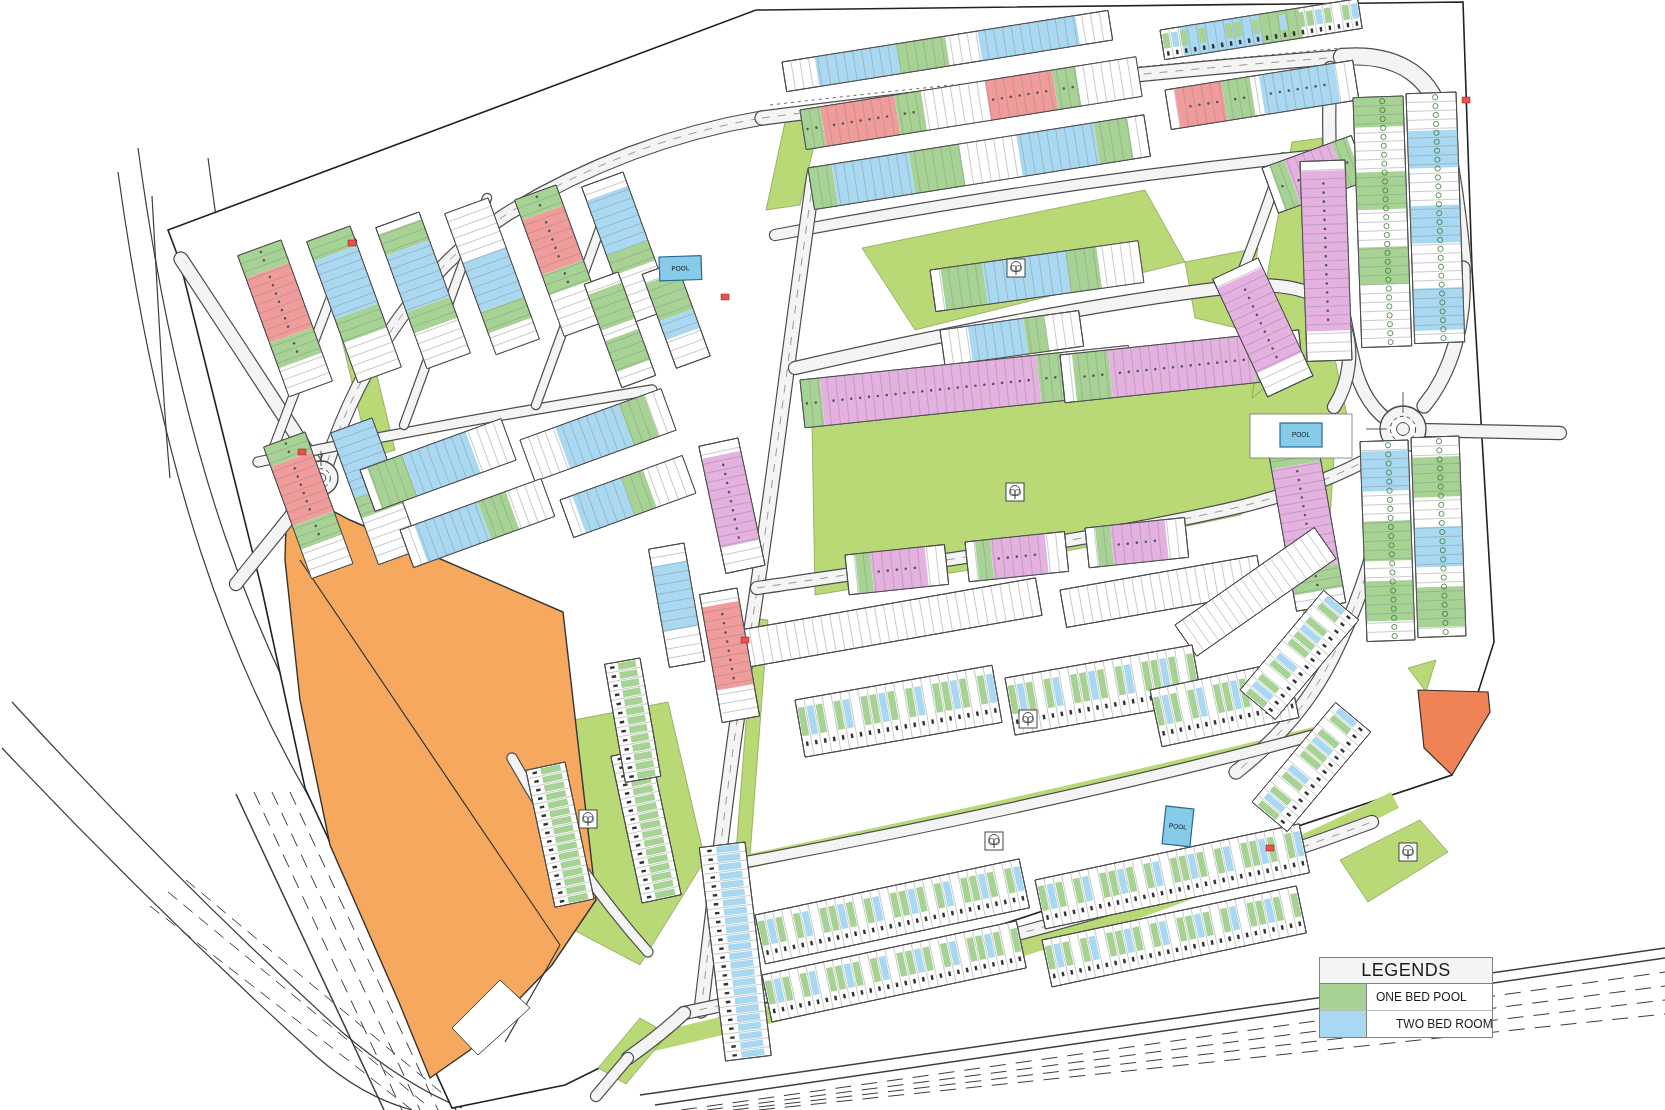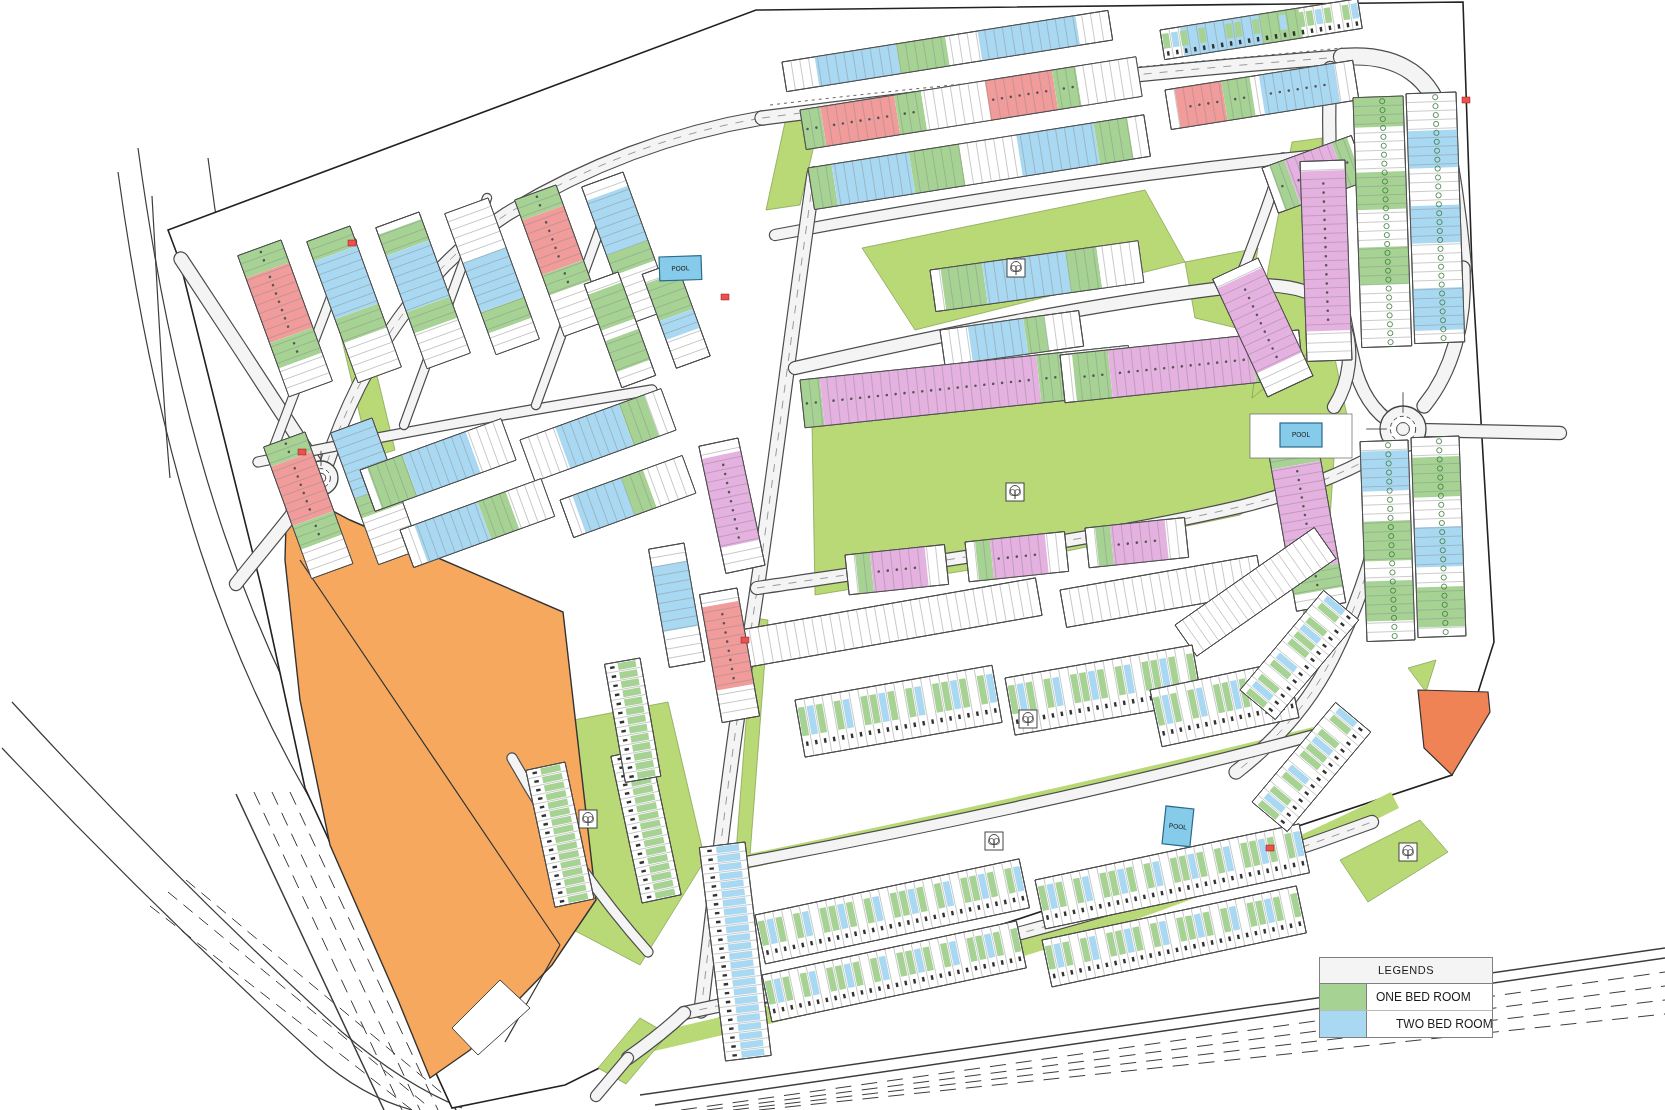--- a/index.html
+++ b/index.html
@@ -1,21 +1,21 @@
 <!DOCTYPE html>
 <html style="--one-bed-green: #a6d394; --two-bed-blue: #a9d9f2; --red-unit: #f29b9b; --violet-unit: #e5b1e0; --green-space: #b9d977; --orange-parcel: #f5a85e; --orange-parcel-2: #f08355; --pool-blue: #86cbe9; --road-fill: #f4f4f4; --outline: #444444; --red-mark: #ee4f4f;"><head>
 <meta charset="utf-8">
 <style>
   html,body{margin:0;padding:0;background:#ffffff;font-family:"Liberation Sans",sans-serif;}
   .stage{position:relative;width:1665px;height:1110px;background:#fff;overflow:hidden;}
   svg{position:absolute;left:0;top:0;}
   .legend{position:absolute;left:1319px;top:957px;width:174px;background:#fff;
           border:1px solid #808080;box-sizing:border-box;font-size:12px;color:#1a1a1a;}
   .legend-title{height:25px;line-height:25px;text-align:center;background:#f4f4f4;
-          border-bottom:1px solid #808080;letter-spacing:.5px;font-size:11px;}
+          border-bottom:1px solid #808080;letter-spacing:.5px;font-size:18px;}
   .legend-row{display:flex;height:26px;border-bottom:1px solid #bbb;}
   .legend-row:last-child{border-bottom:none;gap:20px;}
   .legend-swatch{width:46px;border-right:1px solid #808080;flex:0 0 46px;}
   .legend-label{flex:1;line-height:26px;padding-left:9px;white-space:nowrap;}
   text.pool-t{font-family:"Liberation Sans",sans-serif;font-size:6.5px;fill:#111;text-anchor:middle;}
 </style>
 </head>
 <body>
 
 <div class="stage">
@@ -2367,20 +2367,20 @@
         <rect x="298" y="449" width="8" height="6" fill="var(--red-mark)" stroke="#8a1f1f" stroke-width="0.5"></rect>
         <rect x="1266" y="845" width="8" height="6" fill="var(--red-mark)" stroke="#8a1f1f" stroke-width="0.5"></rect>
         <rect x="741" y="637" width="8" height="6" fill="var(--red-mark)" stroke="#8a1f1f" stroke-width="0.5"></rect>
       </g>
     </svg>
 
   <div class="legend">
     <div class="legend-title">LEGENDS</div>
     <div class="legend-row">
       <span class="legend-swatch" style="background: rgb(166, 211, 148);"></span>
-      <span class="legend-label">ONE BED ROOM</span>
+      <span class="legend-label">ONE BED POOL</span>
     </div>
     <div class="legend-row">
       <span class="legend-swatch" style="background: rgb(169, 217, 242);"></span>
       <span class="legend-label">TWO BED ROOM</span>
     </div>
   </div>
 </div>
 
 </body></html>

